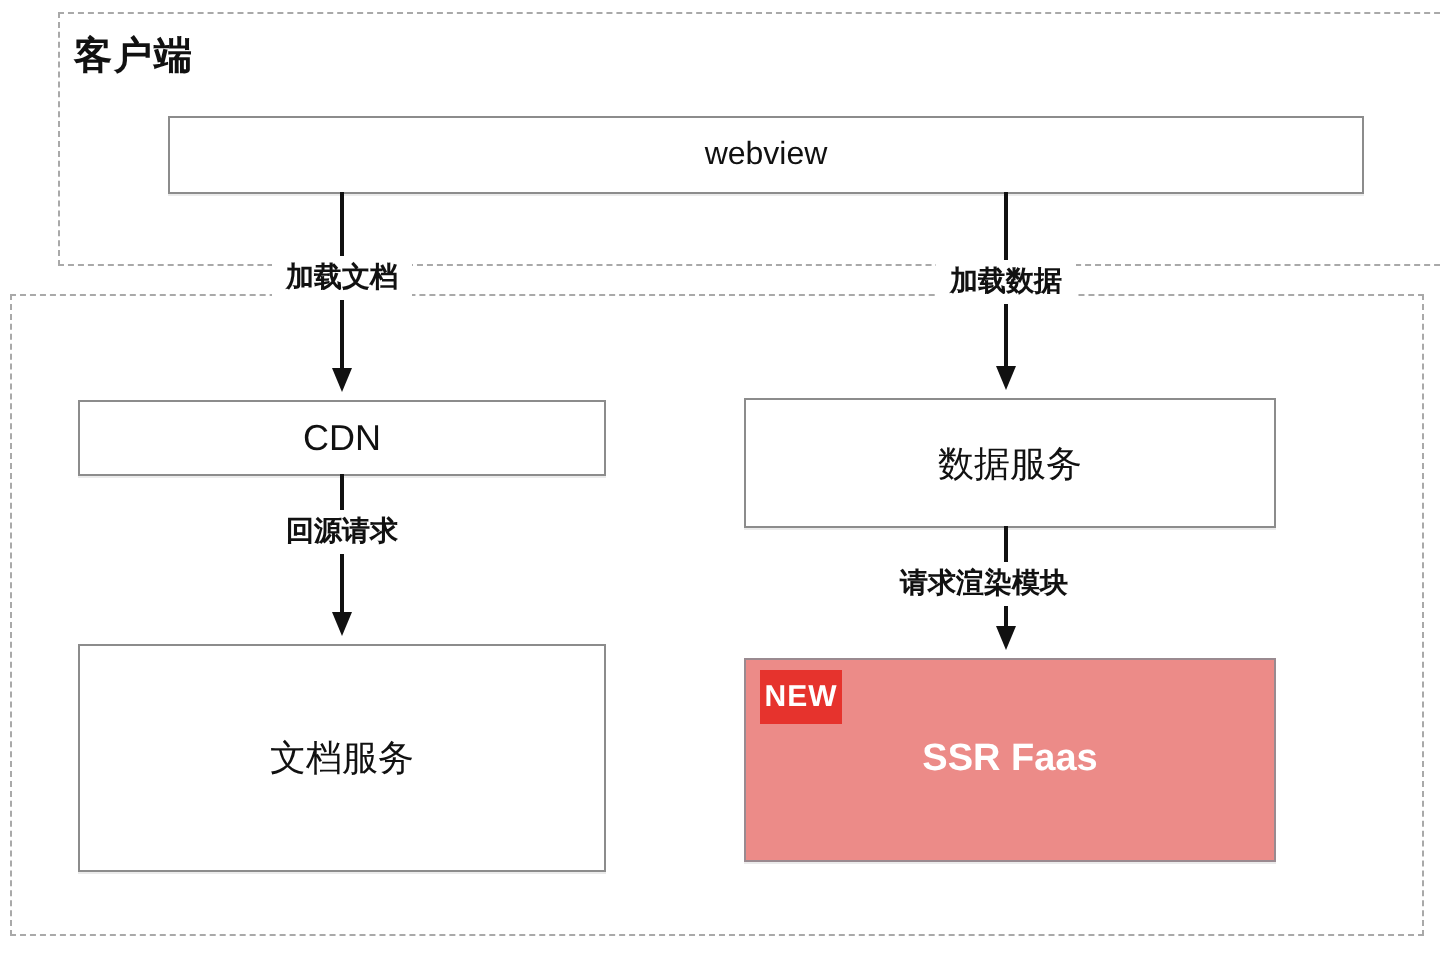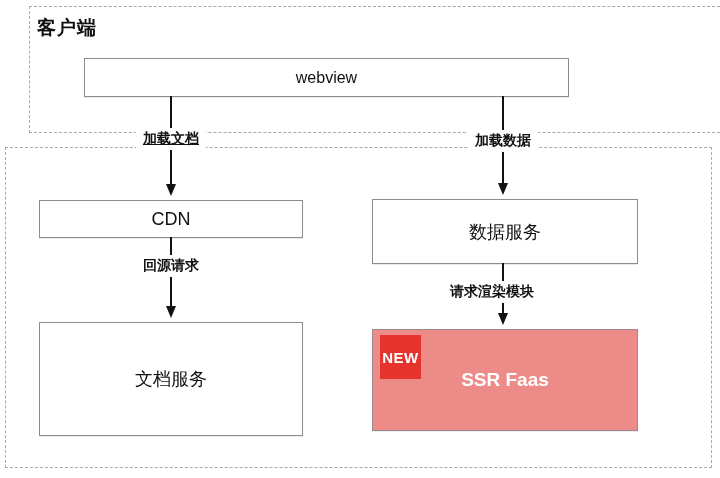--- a/index.html
+++ b/index.html
@@ -50,21 +50,21 @@
   .node.ssr{
     background:var(--ssr-fill);
     border-color:#9a8a90;
     color:var(--ssr-text);
     font-weight:bold;
     font-size:19px;
   }
   .badge{
     position:absolute;
     left:7px;top:5px;
-    width:41px;height:44px;
+    width:41px;height:27px;
     background:var(--badge-red);
     color:#ffffff;
     font-weight:800;
     font-size:15px;
     display:flex;
     align-items:center;
     justify-content:center;
     letter-spacing:0.5px;
   }
   .edge-line{
@@ -91,21 +91,21 @@
     color:var(--text);
   }
 </style>
 </head>
 <body>
 
 <div class="canvas">
 
   <div class="group" style="left:5px;top:6px;width:706px;height:127px;margin-left:24px;">
     <div class="group-label">客户端</div>
-    <div class="node webview" style="left:54px;top:51px;width:485px;height:39px;">
+    <div class="node webview" style="left:54px;top:51px;width:598px;height:39px;">
       <span>webview</span>
     </div>
   </div>
 
   <div class="group" style="left:5px;top:147px;width:707px;height:321px;">
 
     <div class="node" style="left:33px;top:52px;width:264px;height:38px;">
       <span>CDN</span>
     </div>
 
@@ -118,21 +118,21 @@
     </div>
 
     <div class="node ssr" style="left:366px;top:181px;width:266px;height:102px;">
       <div class="badge">NEW</div>
       <span>SSR Faas</span>
     </div>
   </div>
 
   <div class="edge-line" style="left:170px;top:96px;height:92px;"></div>
   <div class="edge-head" style="left:166px;top:184px;"></div>
-  <div class="edge-label" style="left:171px;top:139px;text-decoration:underline;">加载文档</div>
+  <div class="edge-label" style="left:171px;top:139px;">加载文档</div>
 
   <div class="edge-line" style="left:502px;top:96px;height:91px;"></div>
   <div class="edge-head" style="left:498px;top:183px;"></div>
   <div class="edge-label" style="left:503px;top:141px;text-align:right;">加载数据</div>
 
   <div class="edge-line" style="left:170px;top:237px;height:73px;"></div>
   <div class="edge-head" style="left:166px;top:306px;"></div>
   <div class="edge-label" style="left:171px;top:266px;">回源请求</div>
 
   <div class="edge-line" style="left:502px;top:263px;height:54px;"></div>

